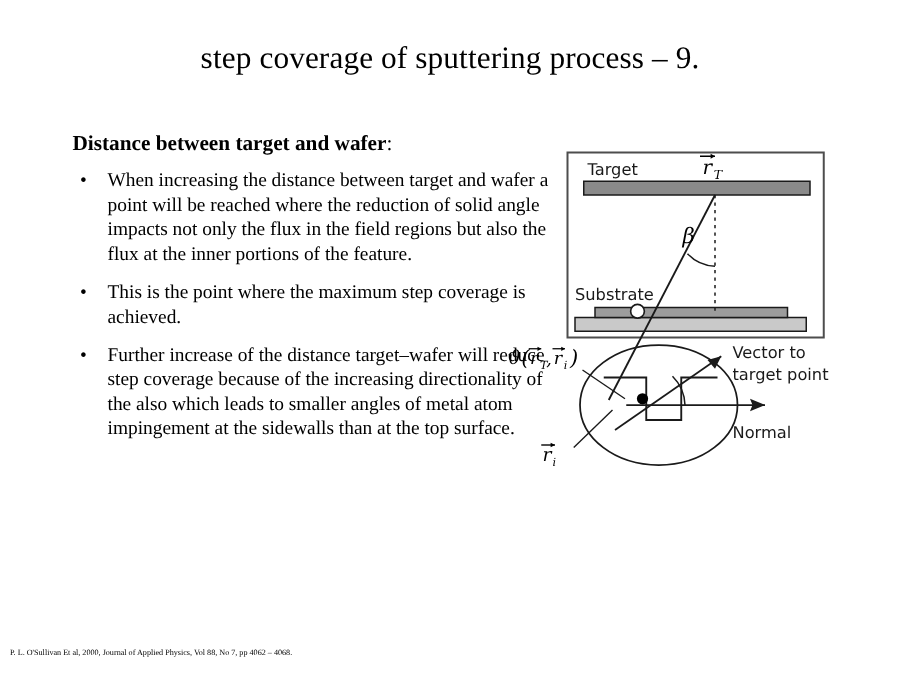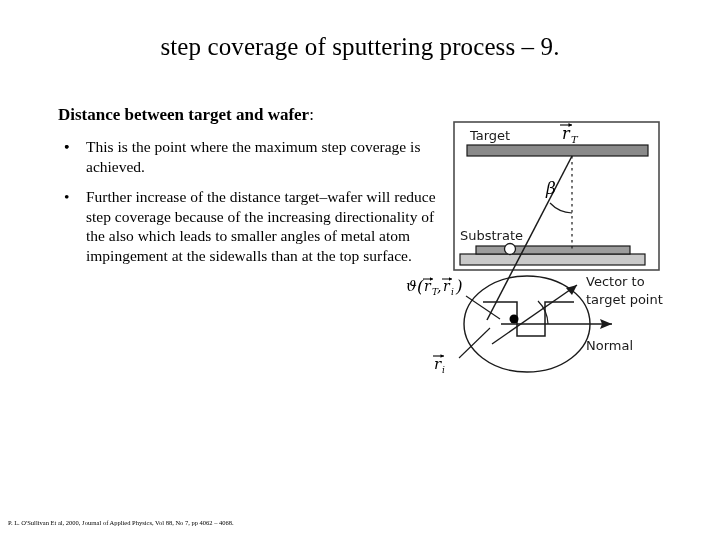--- a/index.html
+++ b/index.html
@@ -107,20 +107,21 @@
 <div class="slide">
 
   <div id="slide-title">step coverage of sputtering process – 9.</div>
 
   <div id="body-column">
     <div id="subheading"><span>Distance between target and wafer</span><span class="colon">:</span></div>
 
     <ul class="bullets">
       <li>
         <span class="dot">•</span>
+        <span>When increasing the distance between target and wafer a point will be reached where the reduction of solid angle impacts not only the flux in the field regions but also the flux at the inner portions of the feature.</span>
       </li>
       <li>
         <span class="dot">•</span>
         <span>This is the point where the maximum step coverage is achieved.</span>
       </li>
       <li>
         <span class="dot">•</span>
         <span>Further increase of the distance target–wafer will reduce step coverage because of the increasing directionality of the also which leads to smaller angles of metal atom impingement at the sidewalls than at the top surface.</span>
       </li>
     </ul>

